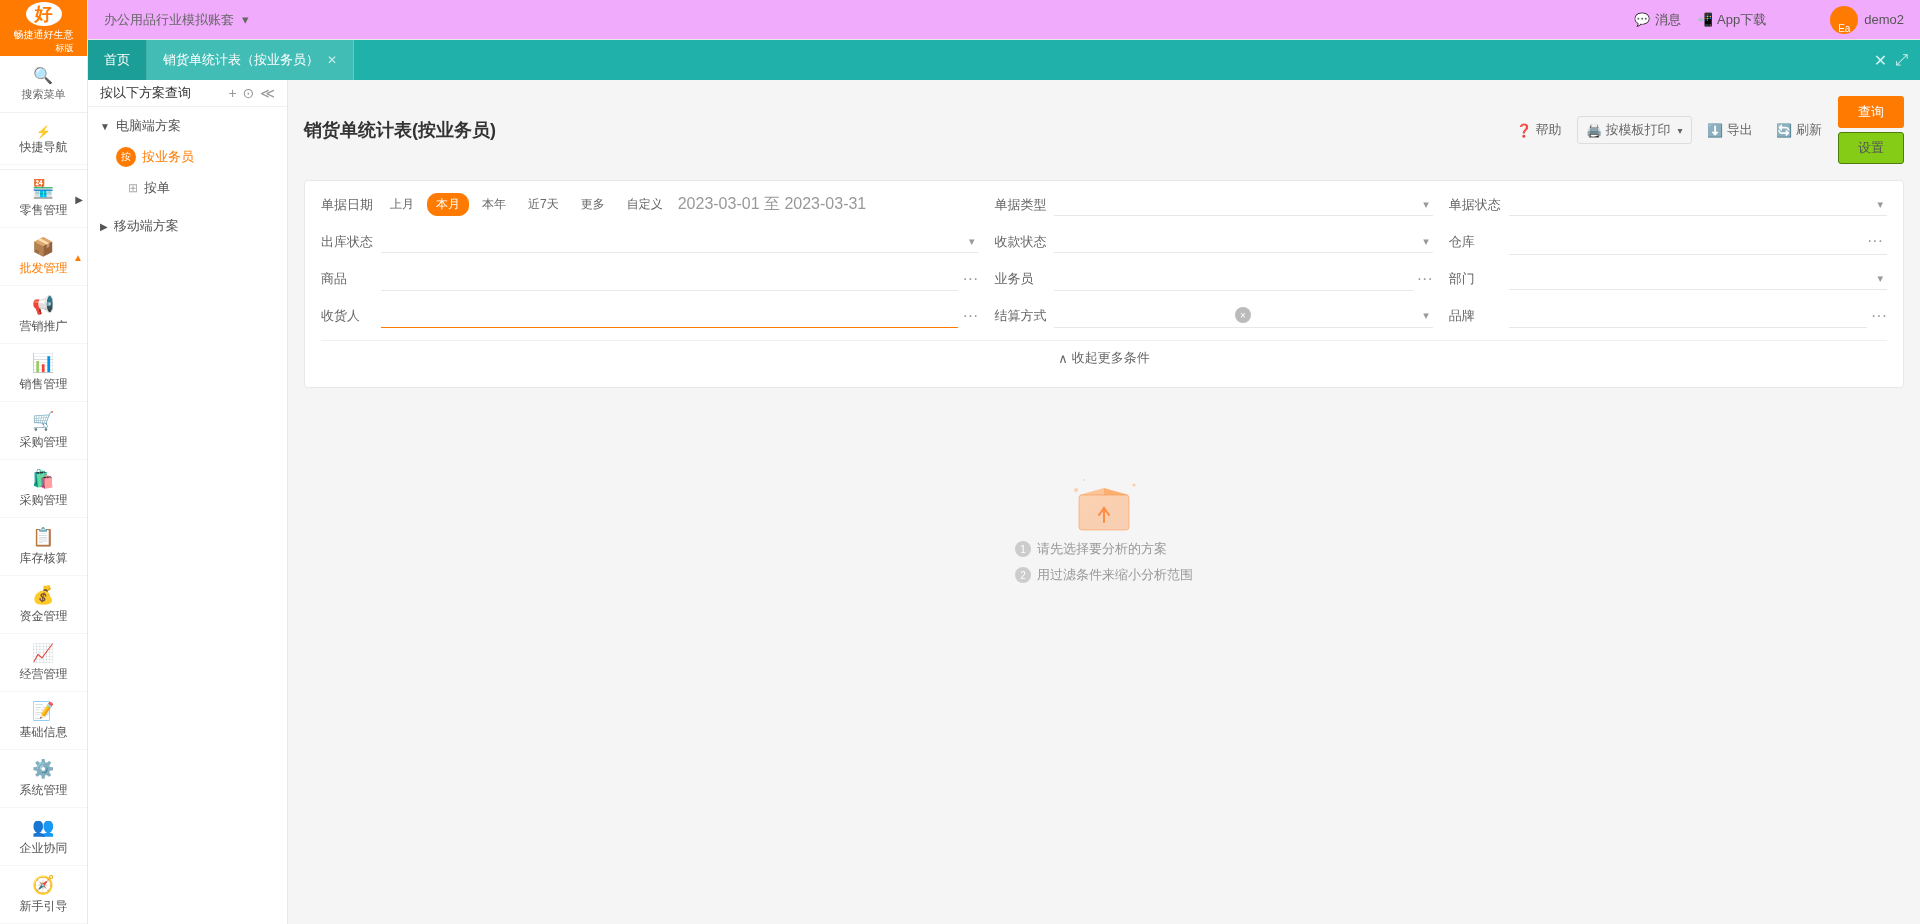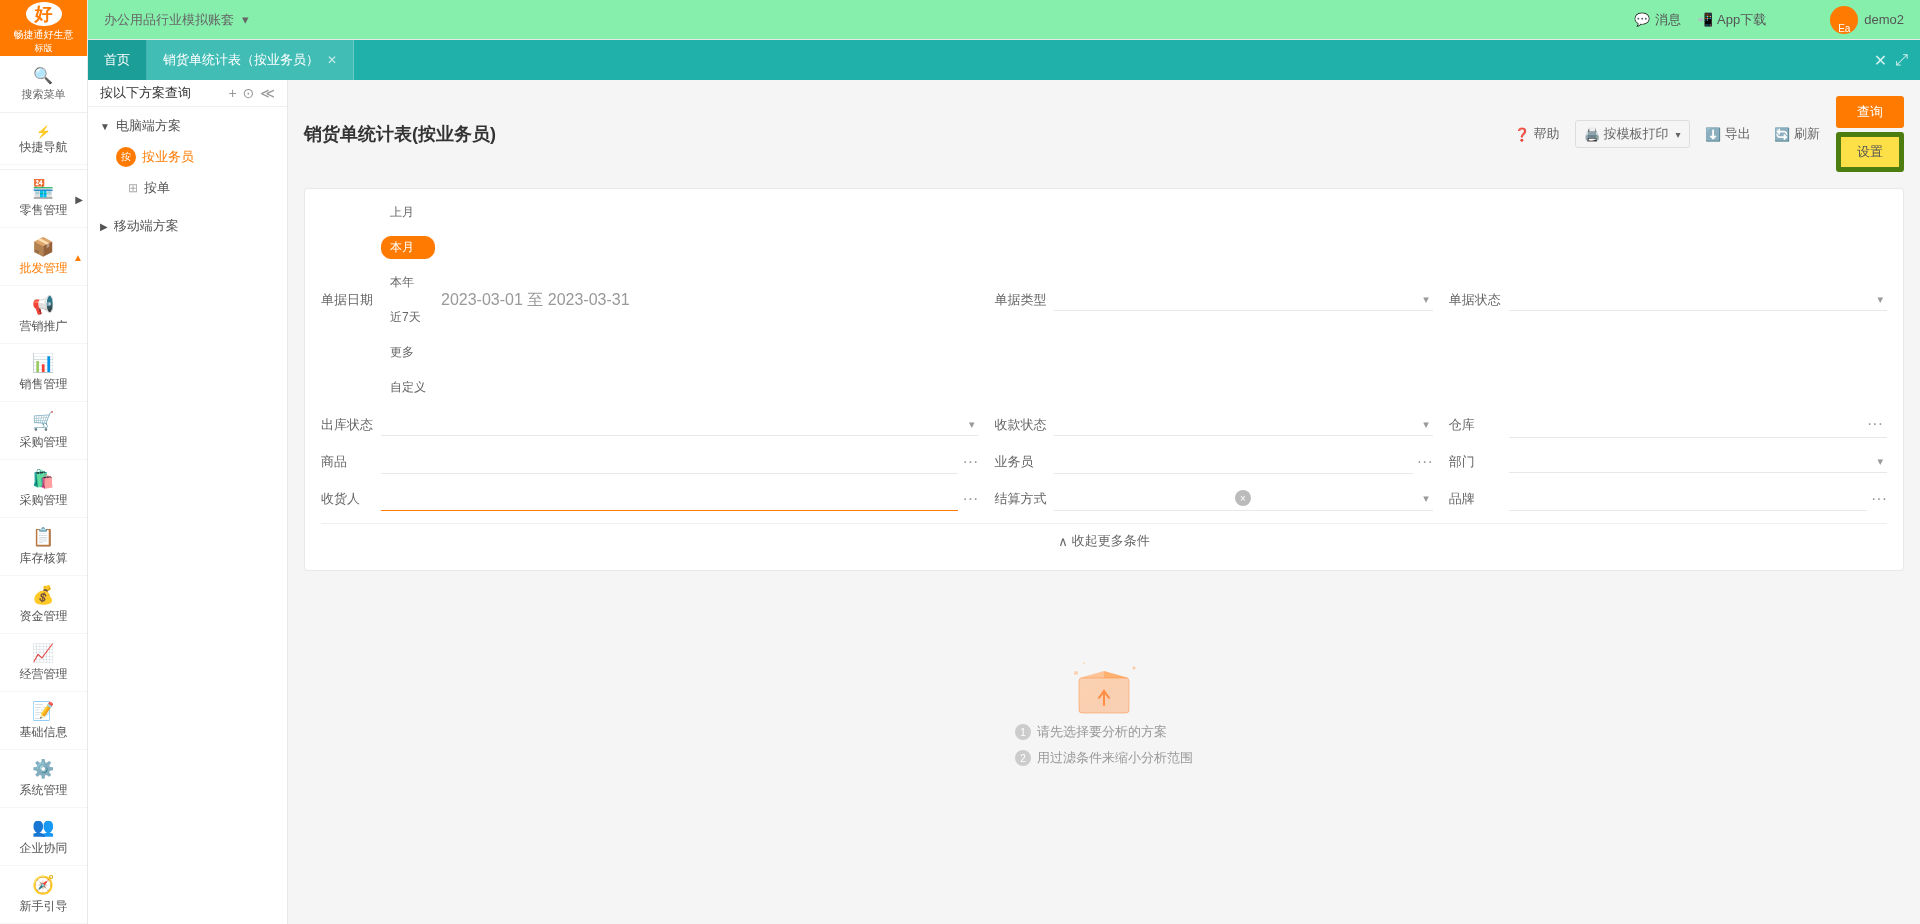--- a/index.html
+++ b/index.html
@@ -3,36 +3,36 @@
   <meta charset="utf-8">
   <style>
     * { box-sizing: border-box; margin: 0; padding: 0; font-family: 'Microsoft YaHei', '微软雅黑', sans-serif; }
     body { background: #f5f5f5; font-size: 13px; color: #333; display: flex; height: 924px; overflow: hidden; }
 
     
     .sidebar { width: 88px; background: #fff; border-right: 1px solid #e8e8e8; display: flex; flex-direction: column; align-items: center; padding-top: 0; flex-shrink: 0; }
     .sidebar-logo { width: 100%; background: #ff7a00; padding: 10px 8px; display: flex; flex-direction: column; align-items: center; justify-content: center; min-height: 56px; }
     .sidebar-logo-icon { width: 36px; height: 36px; background: #fff; border-radius: 50%; display: flex; align-items: center; justify-content: center; margin-bottom: 2px; }
     .sidebar-logo-icon span { color: #ff7a00; font-size: 18px; font-weight: bold; }
-    .sidebar-logo-text { color: #fff; font-size: 10px; text-align: center; line-height: 1.3; }
+    .sidebar-logo-text { color: #fff; font-size: 10px; text-align: right; line-height: 1.3; }
     .sidebar-search { width: 100%; padding: 8px 6px; border-bottom: 1px solid #f0f0f0; }
     .sidebar-search-btn { width: 100%; background: none; border: none; cursor: pointer; display: flex; flex-direction: column; align-items: center; padding: 6px 0; color: #666; font-size: 11px; }
     .sidebar-search-icon { font-size: 16px; margin-bottom: 2px; }
     .sidebar-nav-group { width: 100%; }
     .sidebar-nav-item { width: 100%; display: flex; flex-direction: column; align-items: center; padding: 8px 4px; cursor: pointer; color: #555; font-size: 12px; border-bottom: 1px solid #f5f5f5; position: relative; }
     .sidebar-nav-item.active { color: #ff7a00; }
     .sidebar-nav-item .nav-icon { font-size: 18px; margin-bottom: 2px; }
     .sidebar-nav-item .nav-arrow { position: absolute; right: 4px; top: 50%; transform: translateY(-50%); font-size: 10px; }
     .sidebar-quick-nav { padding: 8px 4px; display: flex; flex-direction: column; align-items: center; color: #555; font-size: 12px; cursor: pointer; border-bottom: 1px solid #f5f5f5; width: 100%; }
 
     
     .main { flex: 1; display: flex; flex-direction: column; overflow: hidden; }
 
     
-    .top-header { background: #86efac; border-bottom: 1px solid #e8e8e8; display: flex; align-items: center; justify-content: space-between; padding: 0 16px; height: 40px; flex-shrink: 0; }
+    .top-header { background: #f0abfc; border-bottom: 1px solid #e8e8e8; display: flex; align-items: center; justify-content: space-between; padding: 0 16px; height: 40px; flex-shrink: 0; }
     .top-header-left { display: flex; align-items: center; gap: 8px; color: #666; font-size: 13px; }
     .top-header-left span { cursor: pointer; }
     .top-header-right { display: flex; align-items: center; gap: 16px; font-size: 13px; color: #555; }
     .top-header-right .header-btn { display: flex; align-items: center; gap: 4px; cursor: pointer; color: #555; }
     .user-avatar { width: 28px; height: 28px; border-radius: 50%; background: #ff7a00; display: flex; align-items: flex-end; justify-content: center; color: #fff; font-size: 11px; cursor: pointer; overflow: hidden; margin-left: 48px; }
 
     
     .tabs-bar { background: #20b2aa; display: flex; align-items: center; height: 40px; flex-shrink: 0; padding-left: 0; }
     .tab-item { display: flex; align-items: center; padding: 0 16px; height: 100%; cursor: pointer; color: rgba(255,255,255,0.8); font-size: 13px; border-right: 1px solid rgba(255,255,255,0.2); }
     .tab-item.active { background: rgba(255,255,255,0.15); color: #fff; }
@@ -57,34 +57,34 @@
     .scheme-item-icon { width: 20px; height: 20px; border-radius: 50%; background: #ff7a00; color: #fff; display: flex; align-items: center; justify-content: center; font-size: 10px; margin-right: 6px; flex-shrink: 0; }
     .scheme-sub-item { display: flex; align-items: center; padding: 6px 12px 6px 40px; cursor: pointer; color: #555; font-size: 13px; }
 
     
     .right-content { flex: 1; padding: 16px; overflow-y: auto; }
     .page-title { font-size: 18px; font-weight: bold; color: #333; margin-bottom: 16px; display: flex; align-items: center; justify-content: space-between; }
     .page-title-actions { display: flex; align-items: center; gap: 8px; font-size: 13px; font-weight: normal; }
     .page-title-action-btn { display: flex; align-items: center; gap: 3px; color: #666; cursor: pointer; padding: 4px 8px; }
     .page-title-action-btn.with-dropdown { border: 1px solid #ddd; border-radius: 3px; }
     .query-btn { background: #ff7a00; color: #fff; border: none; padding: 7px 20px; border-radius: 3px; cursor: pointer; font-size: 13px; }
-    .setting-btn { background: #fde047; color: #555; border: 5px solid #4d7c0f; padding: 6px 16px; border-radius: 3px; cursor: pointer; font-size: 13px; margin-top: 4px; display: block; width: 100%; }
+    .setting-btn { background: #84cc16; color: #555; border: 1px solid #4d7c0f; padding: 6px 16px; border-radius: 3px; cursor: pointer; font-size: 13px; margin-top: 4px; display: block; width: 100%; }
 
     
     .filter-section { background: #fff; border: 1px solid #e8e8e8; border-radius: 4px; padding: 12px 16px; margin-bottom: 12px; }
     .filter-row { display: flex; align-items: center; margin-bottom: 12px; gap: 16px; }
     .filter-row:last-child { margin-bottom: 0; }
     .filter-item { display: flex; align-items: center; flex: 1; }
     .filter-label { color: #666; font-size: 13px; width: 60px; flex-shrink: 0; }
     .filter-input { flex: 1; border: none; border-bottom: 1px solid #e8e8e8; padding: 4px 4px; font-size: 13px; color: #333; background: none; outline: none; }
     .filter-input.active { border-bottom-color: #ff7a00; }
     .filter-select { flex: 1; display: flex; align-items: center; justify-content: space-between; border-bottom: 1px solid #e8e8e8; padding: 4px 4px; cursor: pointer; position: relative; }
     .filter-select-arrow { color: #999; font-size: 11px; }
     .filter-date-group { display: flex; align-items: center; gap: 6px; flex: 1; }
-    .filter-date-tabs { display: flex; gap: 12px; flex-direction: column; }
+    .filter-date-tabs { display: flex; gap: 4px; }
     .date-tab { padding: 2px 8px; border-radius: 10px; cursor: pointer; font-size: 12px; color: #666; border: 1px solid transparent; }
     .date-tab.active { background: #ff7a00; color: #fff; border-color: #ff7a00; }
     .date-range { font-size: 16px; color: #999; }
     .filter-dots { color: #999; font-size: 16px; cursor: pointer; margin-left: 4px; }
     .filter-x-btn { width: 16px; height: 16px; border-radius: 50%; background: #bbb; color: #fff; display: flex; align-items: center; justify-content: center; font-size: 10px; cursor: pointer; margin-left: 4px; }
     .collapse-btn { display: flex; align-items: center; justify-content: center; gap: 4px; color: #666; cursor: pointer; font-size: 13px; padding: 8px 0; border-top: 1px solid #f0f0f0; margin-top: 4px; }
 
     
     .empty-state { display: flex; flex-direction: column; align-items: center; justify-content: center; padding: 60px 0; color: #999; font-size: 13px; }
     .empty-tips { display: flex; flex-direction: column; gap: 8px; }

